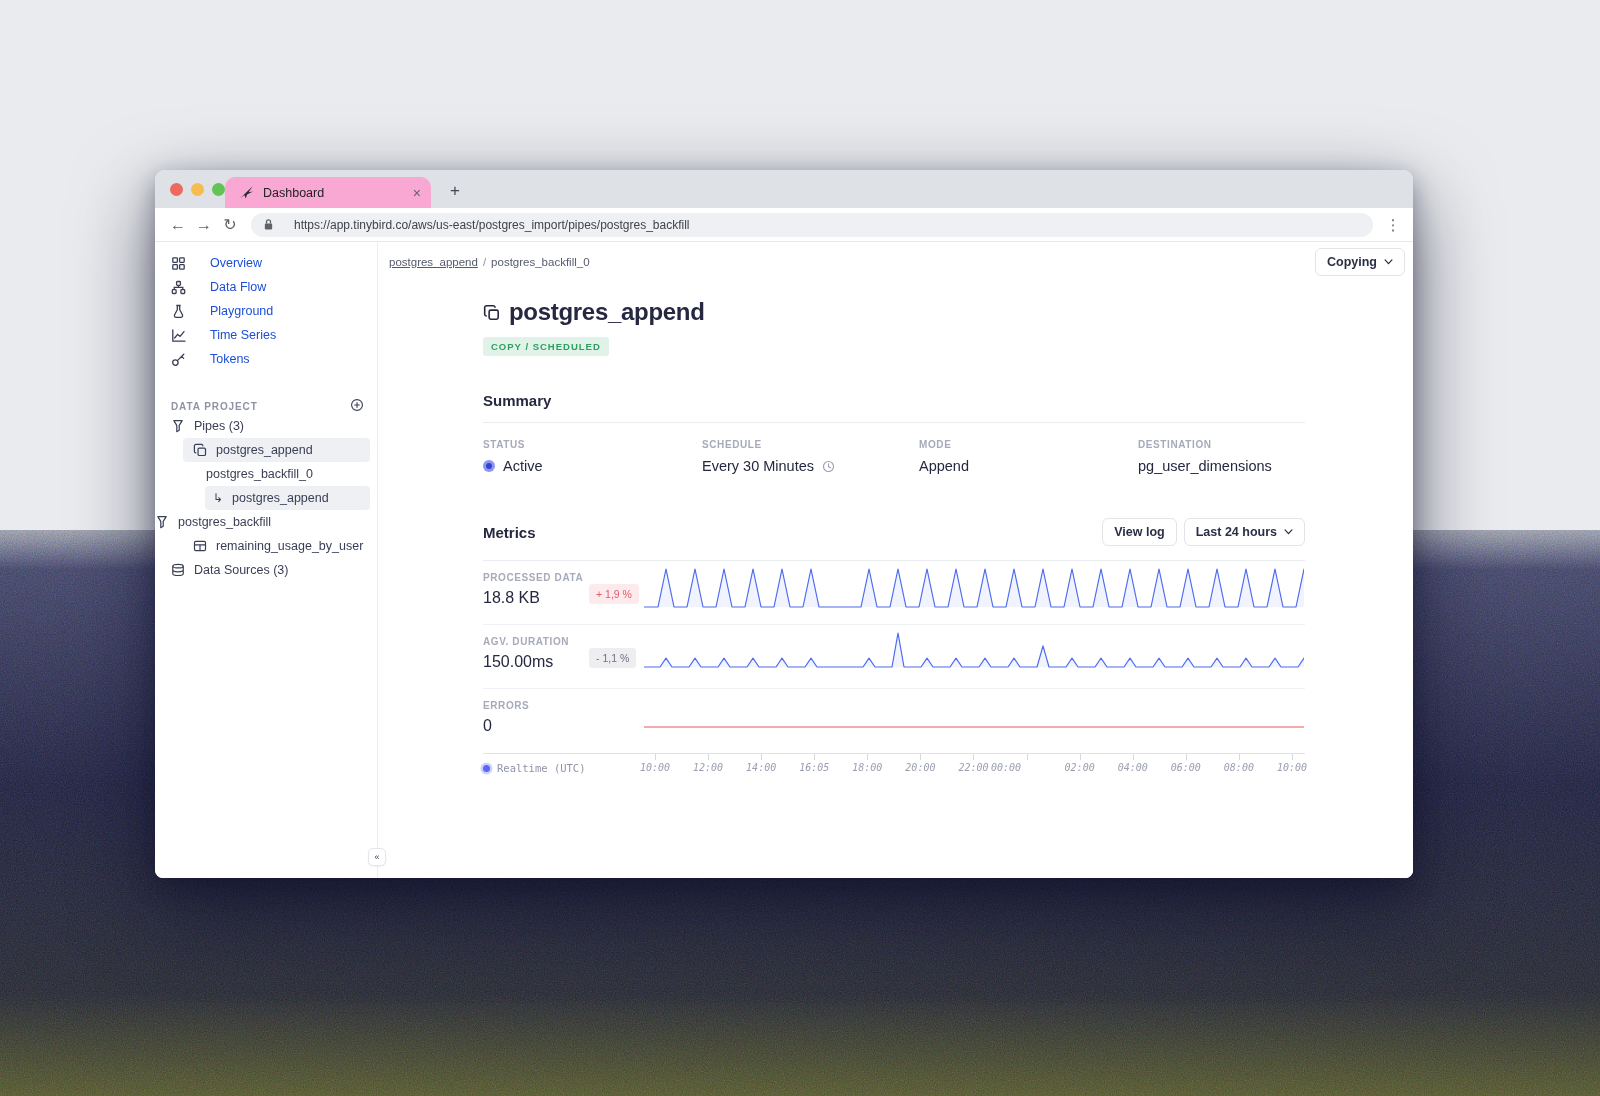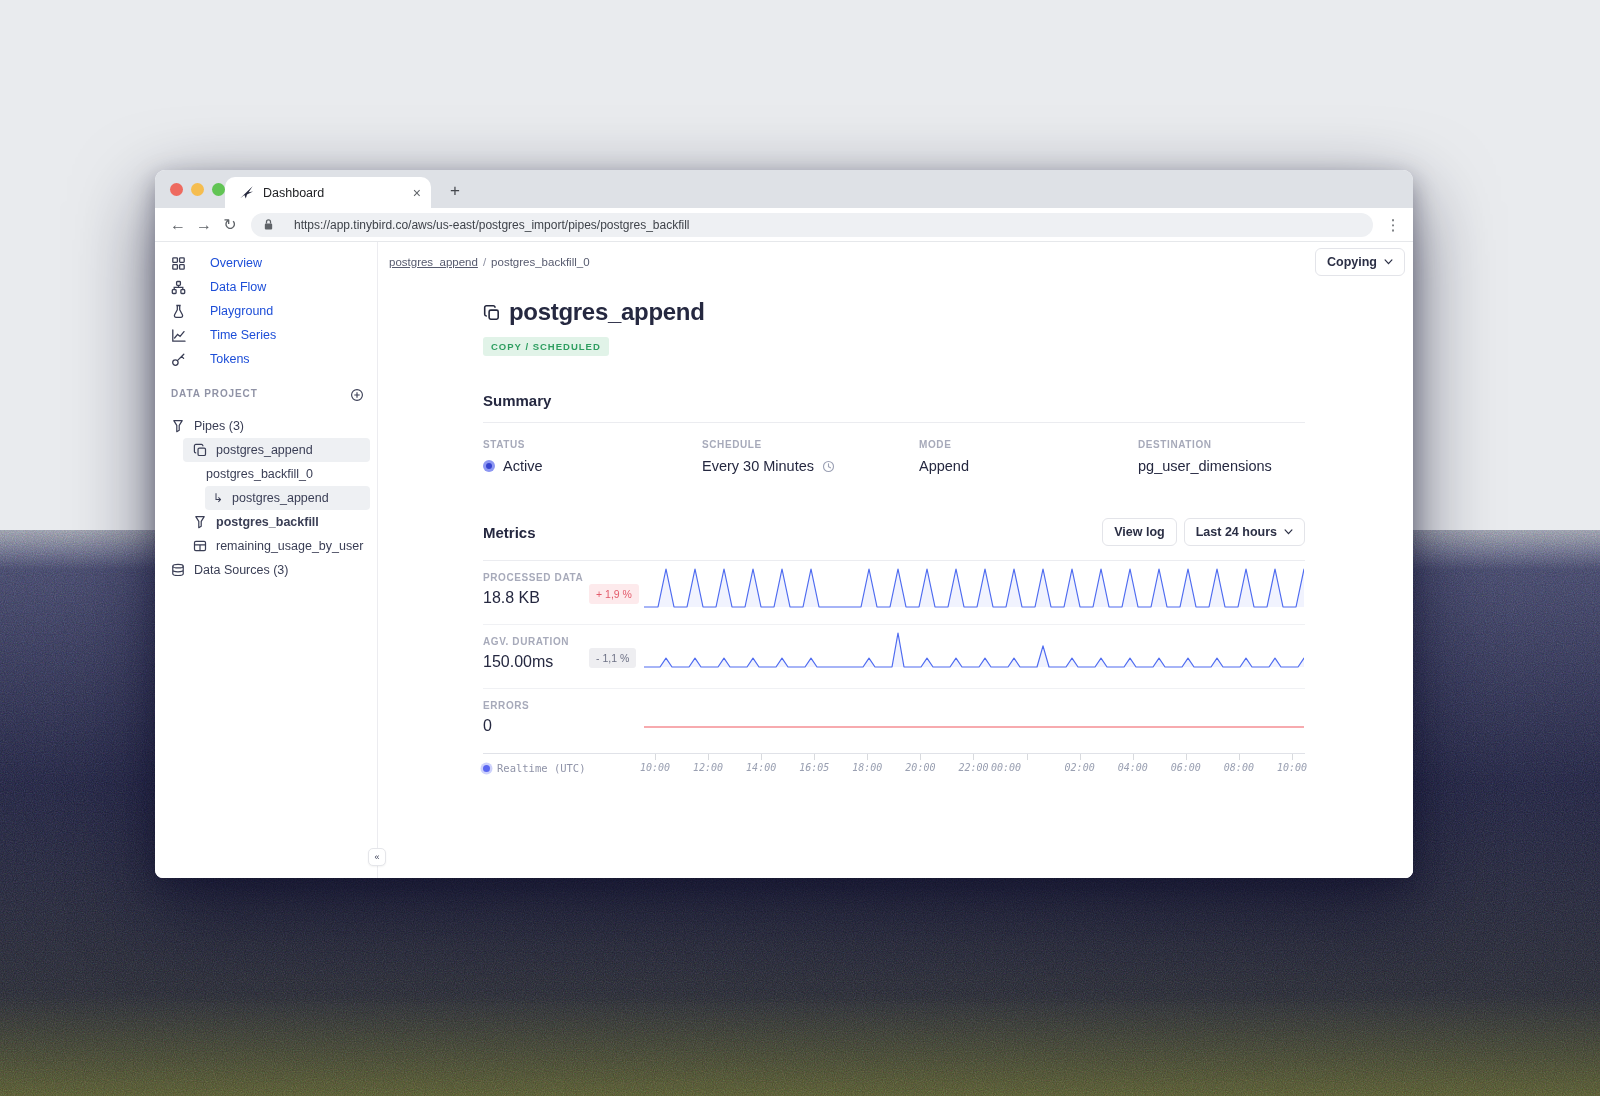--- a/index.html
+++ b/index.html
@@ -10,42 +10,42 @@
 
   
   .window { position:absolute; left:155px; top:170px; width:1258px; height:708px; z-index:2;
             border-radius:10px 10px 8px 8px; overflow:hidden; background:#fff;
             box-shadow:0 30px 80px rgba(12,12,40,.6), 0 8px 24px rgba(12,12,40,.35);
             display:flex; flex-direction:column; }
   .tabstrip { position:relative; height:38px; background:#dee1e6; flex:none; }
   .traffic { position:absolute; left:15px; top:13px; display:flex; gap:8px; }
   .dot { width:13px; height:13px; border-radius:50%; }
   .dot.r { background:#ee6a5f; } .dot.y { background:#f5bd4f; } .dot.g { background:#61c454; }
-  .tab { position:absolute; left:70px; bottom:0; width:206px; height:31px; background:#ffffff;
+  .tab { position:absolute; left:70px; bottom:0; width:206px; height:31px; background:#f9a8d4;
          border-radius:10px 10px 0 0; display:flex; align-items:center; padding:0 10px 0 14px; }
   .tab-title { font-size:12.5px; color:#202124; margin-left:9px; flex:1; }
   .tab-close { color:#5f6368; font-size:14px; line-height:1; cursor:default; }
   .newtab { position:absolute; left:288px; bottom:5px; width:24px; height:24px; border-radius:50%;
             display:flex; align-items:center; justify-content:center; color:#44474d; font-size:17px; }
   .toolbar { height:34px; background:#fff; border-bottom:1px solid #e6e8eb; display:flex;
              align-items:center; padding:0 10px; flex:none; }
   .nav-btn { width:26px; height:26px; display:flex; align-items:center; justify-content:center;
              color:#5f6368; font-size:16px; }
   .urlbar { flex:1; height:24px; margin:0 10px 0 8px; background:#eef0f3; border-radius:12px;
             display:flex; align-items:center; padding:0 12px; gap:20px; }
   .url-text { font-size:12px; color:#3f434a; white-space:nowrap; overflow:hidden; }
   .kebab { color:#5f6368; font-size:15px; width:20px; text-align:center; }
 
   
   .app { flex:1; display:flex; min-height:0; background:#fff; }
   .sidebar { width:223px; flex:none; border-right:1px solid #ececf0; padding-top:9px; position:relative; }
   .snav-item { height:24px; display:flex; align-items:center; gap:24px; padding:0 16px;
                font-size:12.5px; color:#1d4ed8; cursor:pointer;text-align:center; }
   .snav-item svg, .tree-row svg { flex:none; }
-  .section-row { margin-top:17px; height:24px; display:flex; align-items:flex-start;
+  .section-row { margin-top:17px; height:24px; display:flex; align-items:flex-end;
                  justify-content:space-between; padding:0 13px 0 16px; }
   .section-label { font-size:10px; font-weight:700; letter-spacing:.9px; color:#9093a6; }
   .tree { margin-top:2px; }
   .tree-row { height:24px; display:flex; align-items:center; gap:9px; font-size:12.5px;
               color:#3a3e55; cursor:pointer; }
   .tree-row .selbox { display:flex; align-items:center; gap:9px; height:24px; border-radius:4px;
                       background:#eef0f3; flex:1; margin-right:7px; }
   .arrow-glyph { font-size:12px; color:#3a3e55; }
   .collapse-btn { position:absolute; right:-9px; bottom:12px; width:18px; height:18px; background:#fff;
                   border:1px solid #e5e6ea; border-radius:5px; font-size:9px; color:#3a3e55;
@@ -224,21 +224,21 @@
           </div>
           <div class="tree-row" style="padding-left:51px;">
             <span>postgres_backfill_0</span>
           </div>
           <div class="tree-row" style="padding-left:50px;">
             <span class="selbox" style="padding-left:8px;">
               <span class="arrow-glyph">↳</span>
               <span>postgres_append</span>
             </span>
           </div>
-          <div class="tree-row" style="padding-left:38px;font-weight:bold;">
+          <div class="tree-row" style="">
             <svg width="14" height="14" viewBox="0 0 15 15" fill="none" stroke="#3a3e55" stroke-width="1.3" stroke-linejoin="round">
                 <path d="M3 1.8h9L8.8 6.9v5.2l-2.6 1.5V6.9L3 1.8z"></path>
               </svg>
             <span>postgres_backfill</span>
           </div>
           <div class="tree-row" style="padding-left:38px;">
             <svg width="14" height="14" viewBox="0 0 15 15" fill="none" stroke="#3a3e55" stroke-width="1.3">
                 <rect x="1.6" y="2.6" width="11.8" height="9.8" rx="1.4"></rect>
                 <path d="M1.6 6.2h11.8M7.5 6.2v6.2"></path>
               </svg>

